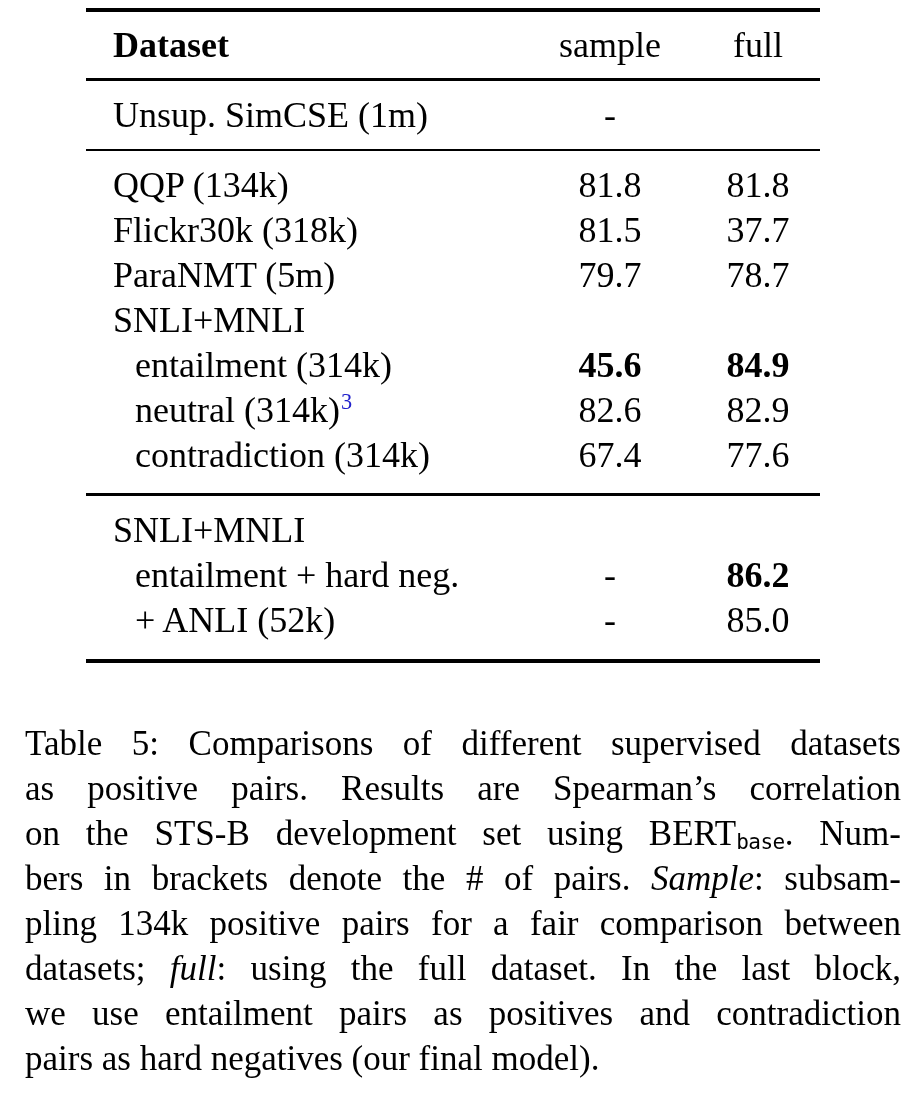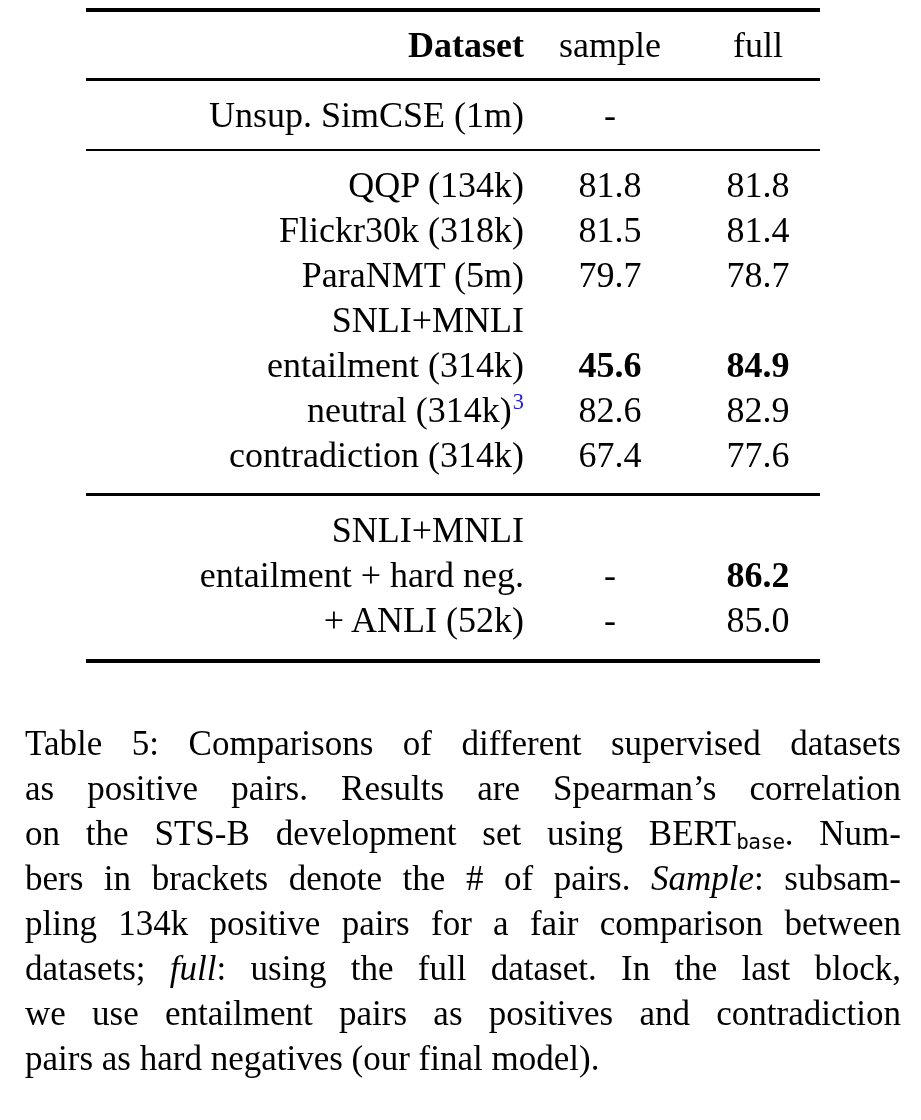--- a/index.html
+++ b/index.html
@@ -16,21 +16,21 @@
   }
   .rule{background:#000000;width:100%;}
   .rule.thick{height:4px;}
   .rule.thin{height:2.5px;}
   .trow{
     display:grid;
     grid-template-columns:1fr 172px 124px;
     align-items:center;
   }
   .cell{white-space:nowrap;}
-  .cell.label{padding-left:27px;text-align:right;}
+  .cell.label{padding-left:27px;text-align:left;}
   .cell.label.indent{padding-left:49px;}
   .cell.num{text-align:center;}
   .bold{font-weight:bold;}
   .header-row{height:66px;}
   .block1 .trow{height:68px;}
   .block2{padding:11px 0 16px;}
   .block2 .trow{height:45px;}
   .block3{padding:12px 0 16px;}
   .block3 .trow{height:45px;}
   .fn-sup{
@@ -86,21 +86,21 @@
 
   <div class="block block2">
     <div class="trow">
       <div class="cell label">QQP (134k)</div>
       <div class="cell num">81.8</div>
       <div class="cell num">81.8</div>
     </div>
     <div class="trow">
       <div class="cell label">Flickr30k (318k)</div>
       <div class="cell num">81.5</div>
-      <div class="cell num">81.4</div>
+      <div class="cell num">37.7</div>
     </div>
     <div class="trow">
       <div class="cell label">ParaNMT (5m)</div>
       <div class="cell num">79.7</div>
       <div class="cell num">78.7</div>
     </div>
     <div class="trow">
       <div class="cell label">SNLI+MNLI</div>
       <div class="cell num"></div>
       <div class="cell num"></div>

